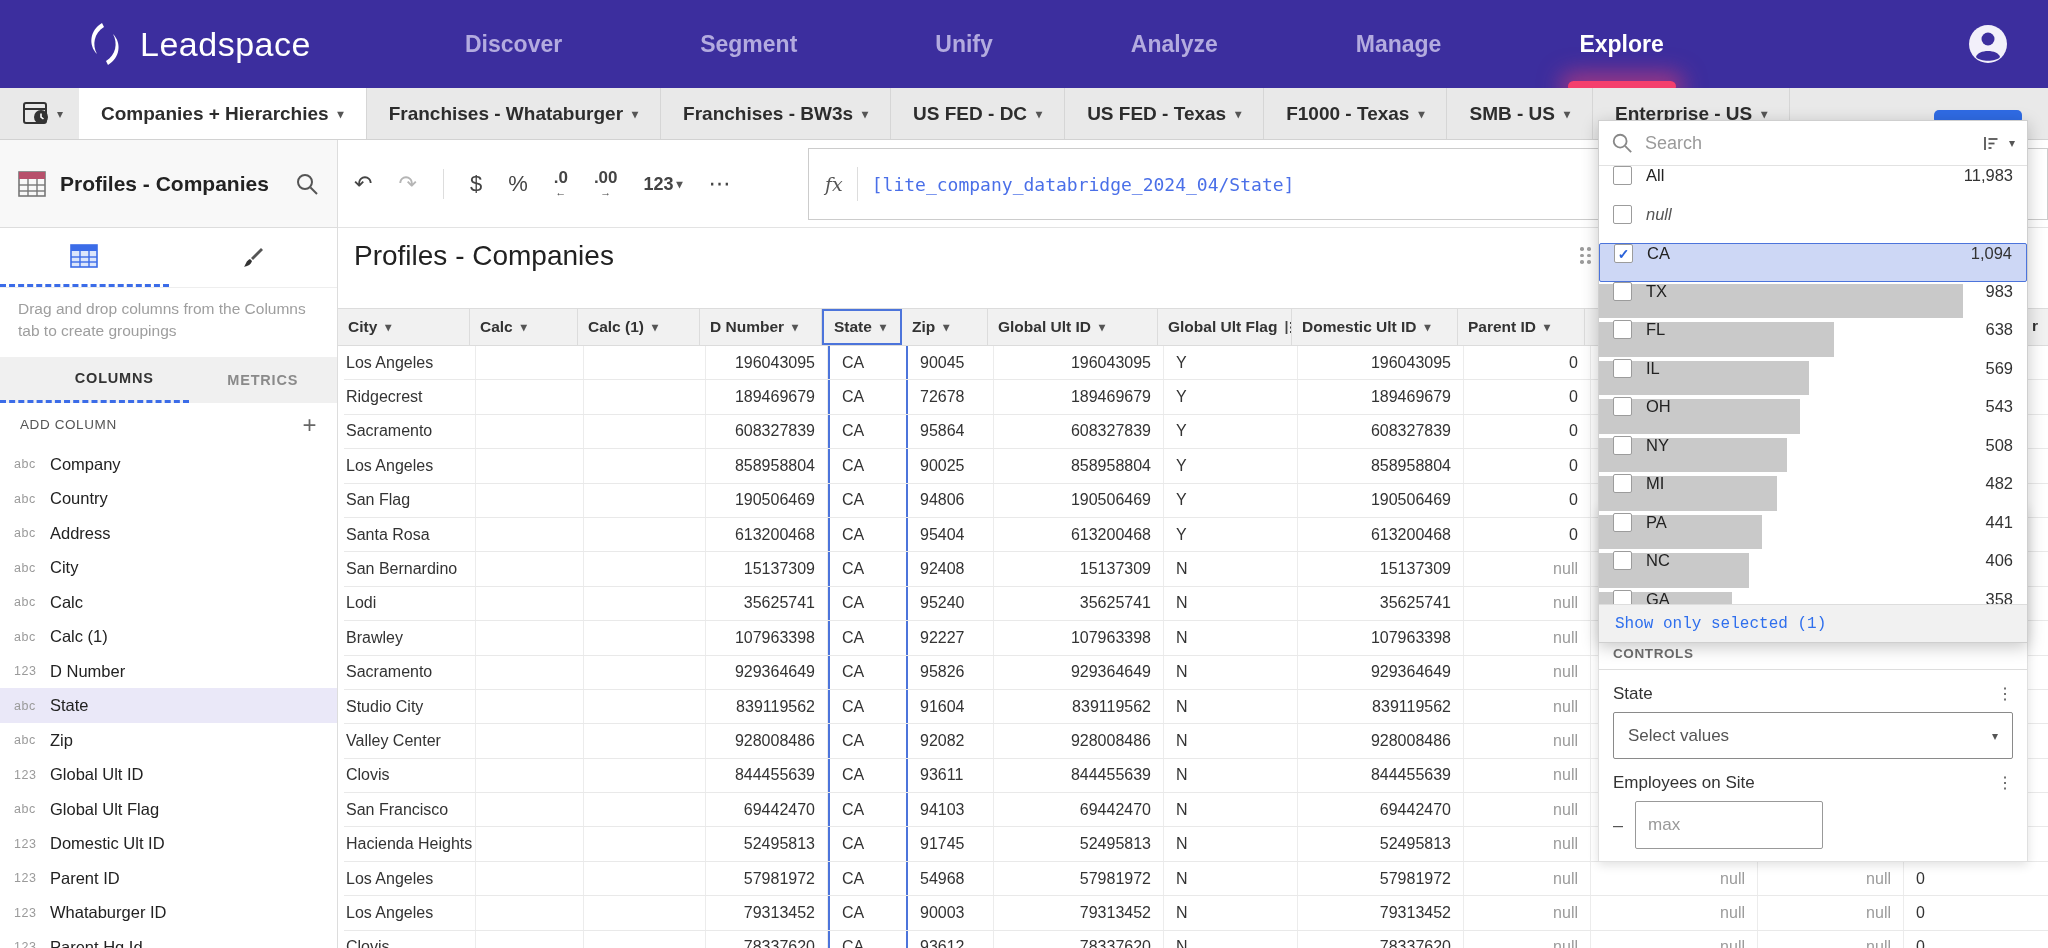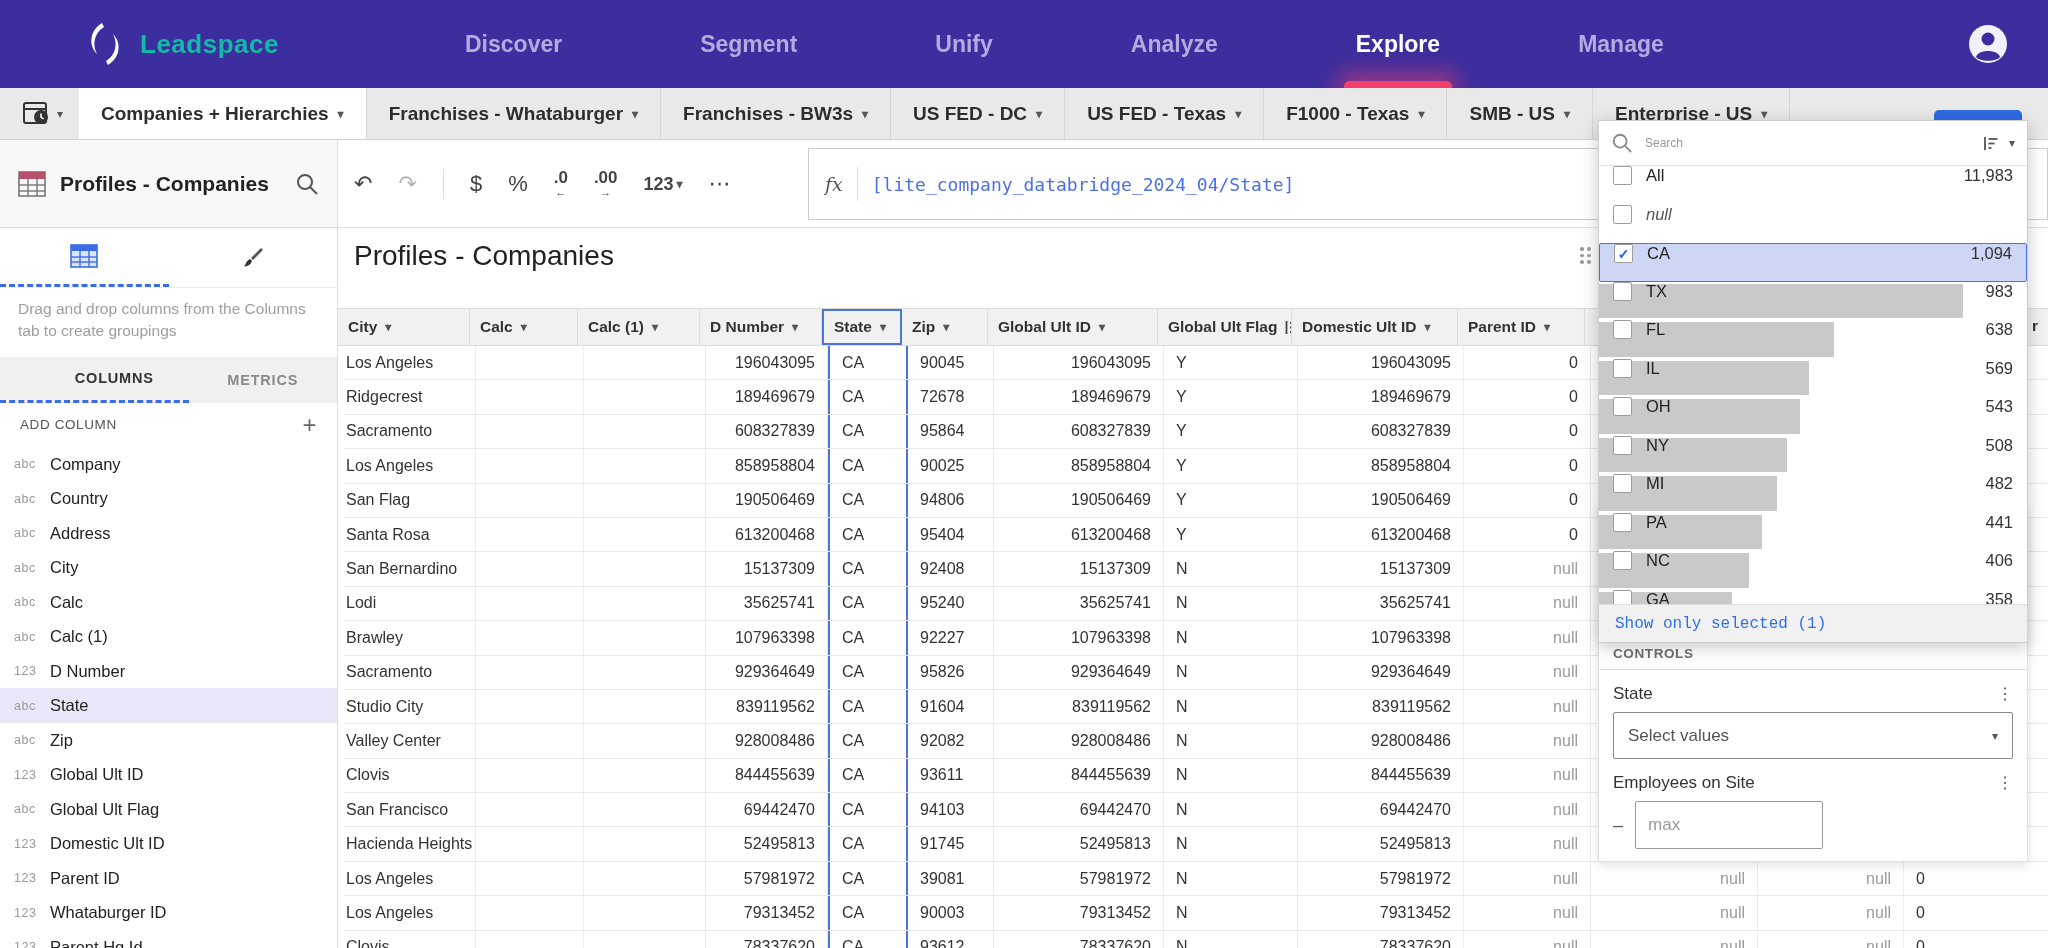--- a/index.html
+++ b/index.html
@@ -9,21 +9,21 @@
     --nullc:#9b9b9b; --lav:#eae8f8;
   }
   html,body{margin:0;padding:0;background:#fff;}
   #app{position:relative;width:2048px;height:948px;overflow:hidden;
        font-family:"Liberation Sans",sans-serif;color:#222;}
   *{box-sizing:border-box;}
 
   
   .nav{position:absolute;left:0;top:0;width:2048px;height:88px;background:var(--nav);display:flex;align-items:center;}
   .brand{display:flex;align-items:center;gap:14px;margin-left:84px;}
-  .brand-name{color:#14b8a6;font-size:26px;font-weight:700;letter-spacing:.5px;}
+  .brand-name{color:#ffffff;font-size:34px;font-weight:400;letter-spacing:.5px;}
   .nav-items{position:absolute;left:455px;top:0;height:88px;display:flex;align-items:center;gap:118px;}
   .nav-item{position:relative;height:88px;display:flex;align-items:center;color:var(--nav-inactive);
             font-size:23px;font-weight:600;cursor:pointer;padding:0 10px;}
   .nav-item.active{color:#fff;font-weight:700;}
   .nav-item .glow{display:none;}
   .nav-item.active .glow{display:block;position:absolute;left:50%;transform:translateX(-50%);bottom:-4px;
             width:108px;height:11px;border-radius:6px;background:var(--pink);
             box-shadow:0 0 22px 8px rgba(244,63,109,.55);}
   .avatar{position:absolute;right:40px;top:24px;width:40px;height:40px;}
 
@@ -104,21 +104,21 @@
   .clip>span{margin-left:-10px;}
   .hfrag{position:absolute;left:2032px;top:317px;font-size:15.5px;font-weight:700;color:#333;z-index:4;}
 
   
   .bluepill{position:absolute;left:1934px;top:110px;width:88px;height:14px;border-radius:5px;background:#2f6be4;z-index:5;}
   .dragdots{position:absolute;left:1580px;top:247px;z-index:7;display:grid;grid-template-columns:4px 4px;gap:3px;}
   .dragdots i{width:3.5px;height:3.5px;border-radius:50%;background:#9a9a9a;}
   .dropdown{position:absolute;left:1598px;top:120px;width:430px;height:523px;background:#fff;z-index:6;
             border:1px solid #cfcfcf;box-shadow:0 4px 16px rgba(0,0,0,.22);}
   .dd-search{height:45px;border-bottom:1px solid #e2e2e2;display:flex;align-items:center;padding:0 12px;gap:10px;}
-  .dd-search input{flex:1;border:none;outline:none;font-size:12px;color:#737373;font-family:"Liberation Sans",sans-serif;}
+  .dd-search input{flex:1;border:none;outline:none;font-size:18px;color:#737373;font-family:"Liberation Sans",sans-serif;}
   .dd-search input::placeholder{color:#9a9a9a;}
   .dd-list{position:absolute;left:0;top:45px;right:0;bottom:38px;overflow:hidden;}
   .dd-item{position:relative;height:38.5px;display:flex;padding:0 14px;gap:14px;
            font-size:16.5px;color:#222;cursor:pointer;}
   .dd-item .vbar{position:absolute;left:0;top:2px;bottom:2px;background:var(--bar);z-index:0;}
   .dd-item.selected{background:var(--sel-row);border:1.5px solid var(--sel-border);border-radius:2px;}
   .dd-item.italic .dlabel{font-style:italic;color:#555;}
   .cbx{position:relative;z-index:1;width:19px;height:19px;background:#fff;border:1.5px solid #9c9c9c;
        border-radius:2px;display:flex;align-items:center;justify-content:center;
        font-size:14px;font-weight:700;color:#2a62d9;}
@@ -169,27 +169,27 @@
 
       </div>
         <div class="nav-item">
         <span>Unify</span>
 
       </div>
         <div class="nav-item">
         <span>Analyze</span>
 
       </div>
+        <div class="nav-item">
+        <span>Manage</span>
+
+      </div>
         <div class="nav-item active">
         <span>Explore</span>
         <span class="glow"></span>
-      </div>
-        <div class="nav-item">
-        <span>Manage</span>
-
       </div>
       </div>
     <div class="avatar">
       <svg width="40" height="40" viewBox="0 0 40 40">
         <circle cx="20" cy="20" r="19" fill="#f2f0fa"></circle>
         <circle cx="20" cy="15" r="6.5" fill="#3c2e9e"></circle>
         <path d="M8 33 C10 25 30 25 32 33 C28 38 12 38 8 33 Z" fill="#3c2e9e"></path>
       </svg>
     </div>
   </div>
@@ -711,21 +711,21 @@
       <span class="td"></span>
     </div>
       <div class="trow">
       <span class="td clip">
           <span>Los Angeles</span>
         </span>
       <span class="td"></span>
       <span class="td"></span>
       <span class="td num">57981972</span>
       <span class="td">CA</span>
-      <span class="td">39081</span>
+      <span class="td">54968</span>
       <span class="td num">57981972</span>
       <span class="td">N</span>
       <span class="td num">57981972</span>
       <span class="td num null-val">null</span>
       <span class="td num null-val">null</span>
       <span class="td num null-val">null</span>
       <span class="td">0</span>
     </div>
       <div class="trow">
       <span class="td clip">

